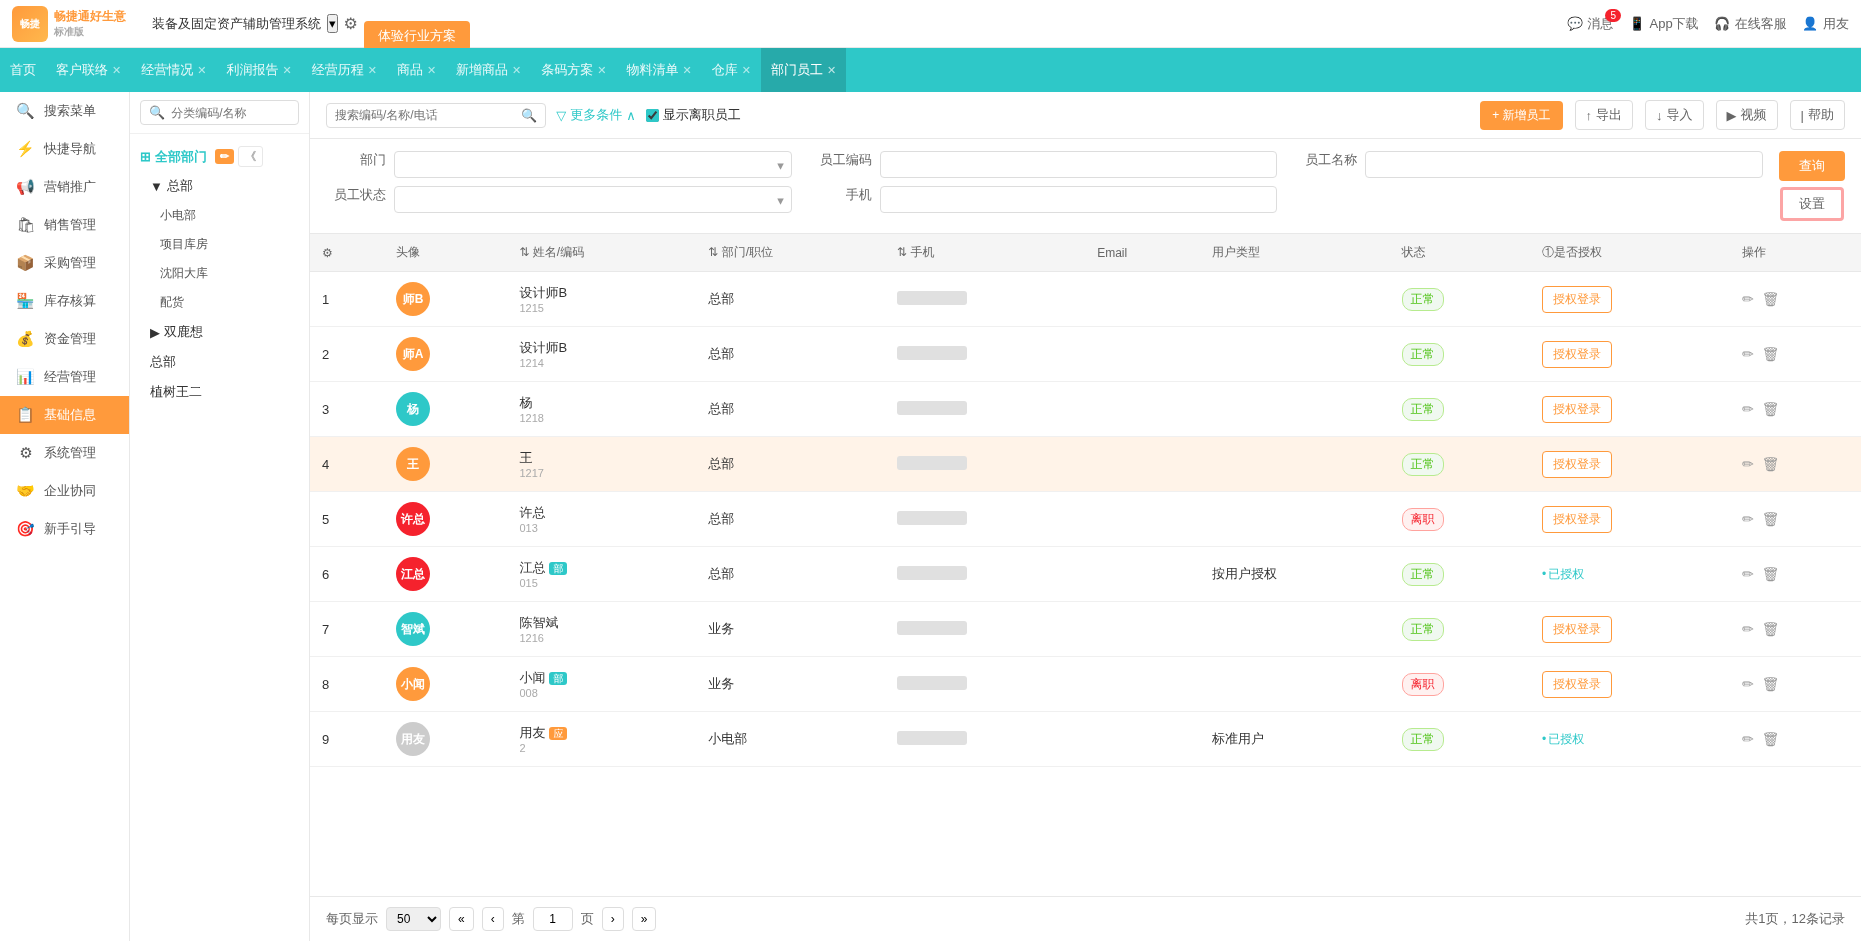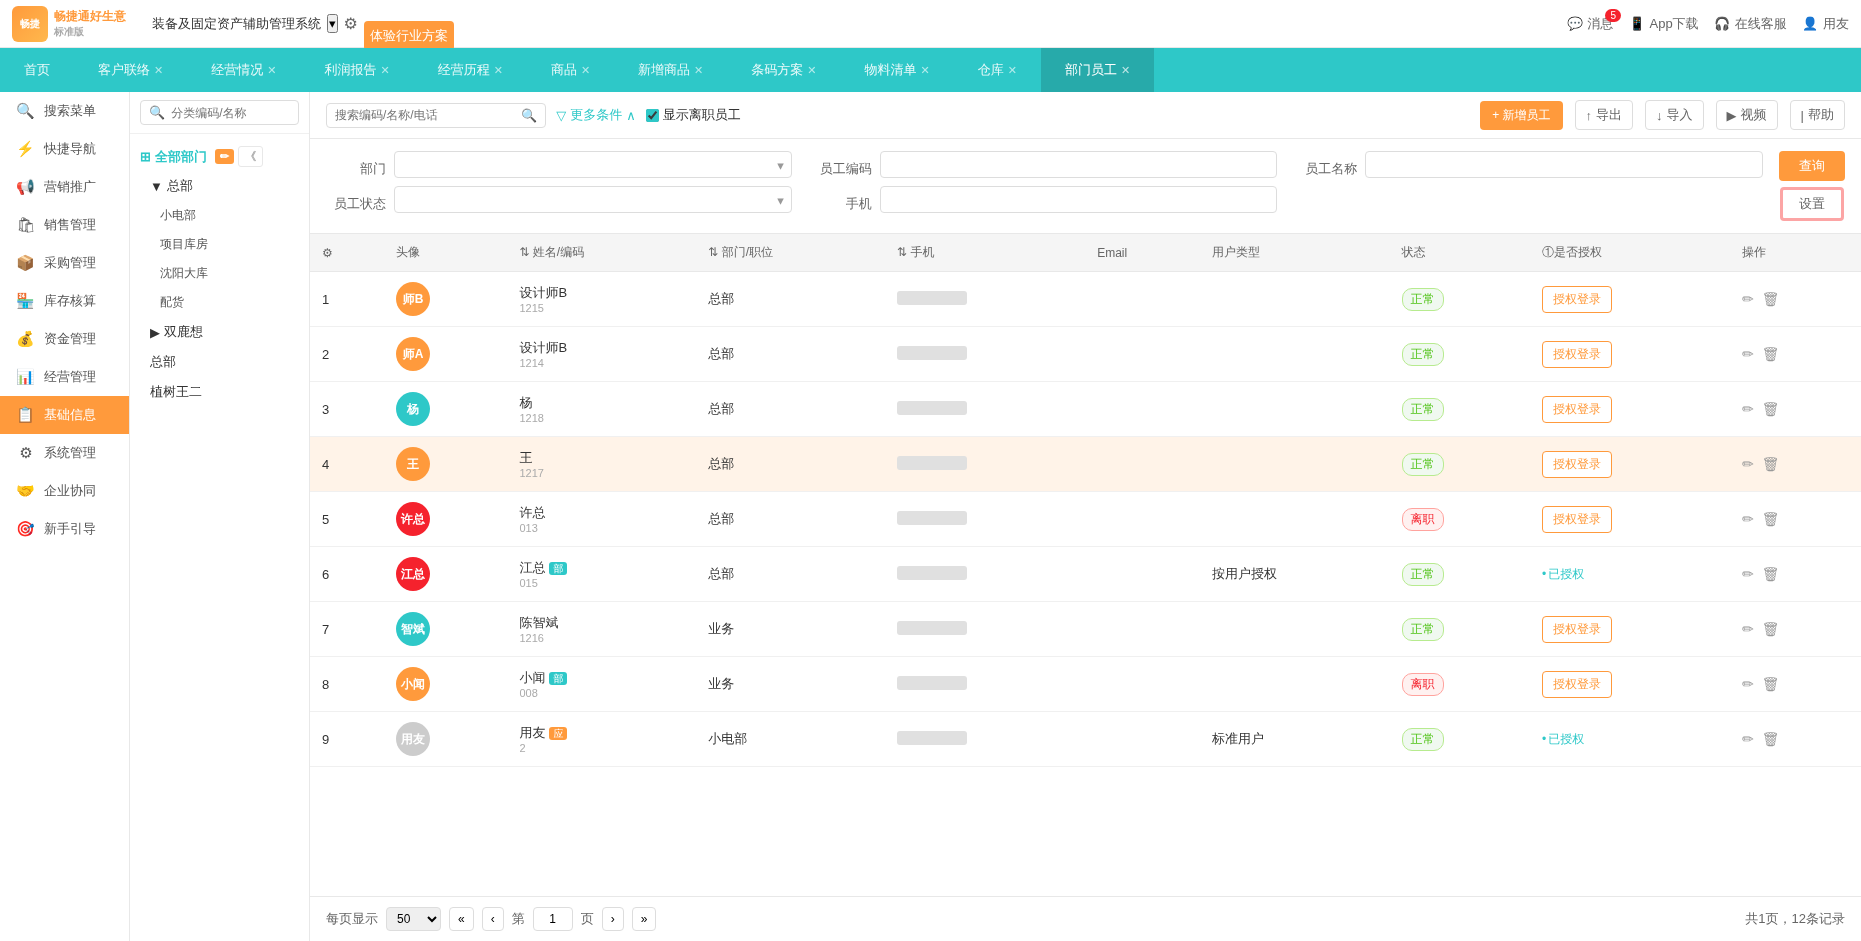--- a/index.html
+++ b/index.html
@@ -8,26 +8,26 @@
     
     .topbar { background: #fff; height: 48px; display: flex; align-items: center; padding: 0 12px; border-bottom: 1px solid #e8e8e8; gap: 10px; flex-shrink: 0; }
     .topbar-logo { display: flex; align-items: center; gap: 6px; width: 130px; }
     .logo-icon { width: 36px; height: 36px; background: linear-gradient(135deg, #ff9a3c, #ffb84d); border-radius: 6px; display: flex; align-items: center; justify-content: center; color: white; font-size: 10px; font-weight: bold; }
     .logo-text { color: #ff9a3c; font-size: 12px; font-weight: bold; line-height: 1.2; }
     .topbar-title { flex: 1; display: flex; align-items: center; gap: 6px; font-size: 13px; color: #333; }
     .topbar-dropdown { display: flex; align-items: center; gap: 4px; cursor: pointer; }
     .topbar-actions { display: flex; align-items: center; gap: 16px; }
     .topbar-action { display: flex; align-items: center; gap: 4px; color: #666; cursor: pointer; font-size: 12px; position: relative; }
     .badge { background: #f5222d; color: white; border-radius: 10px; font-size: 10px; padding: 1px 4px; position: absolute; top: -6px; right: -8px; min-width: 16px; text-align: center; }
-    .btn-trial { background: #ff9a3c; color: white; border: none; border-radius: 4px; padding: 6px 6px; cursor: pointer; font-size: 13px; margin-top: 24px; }
+    .btn-trial { background: #ff9a3c; color: white; border: none; border-radius: 4px; padding: 6px 14px; cursor: pointer; font-size: 13px; margin-top: 24px; }
     .gear-btn { background: none; border: none; cursor: pointer; color: #666; font-size: 16px; }
 
     
     .navtabs { background: #2ec8c8; height: 44px; display: flex; align-items: center; padding: 0; flex-shrink: 0; }
-    .navtab { padding: 0 24px; height: 44px; display: flex; align-items: center; color: rgba(255,255,255,0.9); cursor: pointer; font-size: 13px; gap: 4px; white-space: nowrap; }
+    .navtab { padding: 0 10px; height: 44px; display: flex; align-items: center; color: rgba(255,255,255,0.9); cursor: pointer; font-size: 13px; gap: 4px; white-space: nowrap; }
     .navtab.active { background: rgba(0,0,0,0.15); color: white; }
     .navtab .close-x { font-size: 11px; opacity: 0.7; }
 
     
     .main-layout { display: flex; flex: 1; overflow: hidden; }
 
     
     .filter-bar { background: white; padding: 8px 16px; border-bottom: 1px solid #e8e8e8; display: flex; align-items: center; gap: 10px; flex-shrink: 0; }
     .filter-search { display: flex; align-items: center; border: 1px solid #ddd; border-radius: 4px; padding: 4px 8px; gap: 6px; }
     .filter-search input { border: none; outline: none; font-size: 12px; color: #999; width: 180px; }
@@ -35,21 +35,21 @@
     .filter-checkbox { display: flex; align-items: center; gap: 4px; color: #333; font-size: 12px; cursor: pointer; }
     .filter-checkbox input { accent-color: #2ec8c8; }
     .filter-actions { margin-left: auto; display: flex; align-items: center; gap: 12px; }
     .btn-add { background: #ff9a3c; color: white; border: none; border-radius: 4px; padding: 6px 12px; cursor: pointer; font-size: 12px; }
     .btn-outline { background: white; color: #666; border: 1px solid #ddd; border-radius: 4px; padding: 5px 10px; cursor: pointer; font-size: 12px; display: flex; align-items: center; gap: 4px; }
 
     
     .search-form { background: white; padding: 12px 16px; border-bottom: 1px solid #e8e8e8; flex-shrink: 0; }
     .search-form-row { display: flex; align-items: center; gap: 20px; margin-bottom: 8px; }
     .search-form-row:last-child { margin-bottom: 0; }
-    .form-field { display: flex; align-items: flex-end; gap: 8px; flex: 1; }
+    .form-field { display: flex; align-items: flex-start; gap: 8px; flex: 1; }
     .form-label { color: #666; font-size: 13px; white-space: nowrap; min-width: 60px; text-align: right; }
     .form-input { flex: 1; border: 1px solid #ddd; border-radius: 4px; padding: 5px 8px; font-size: 13px; outline: none; }
     .form-select-wrap { flex: 1; position: relative; }
     .form-select-wrap select { width: 100%; border: 1px solid #ddd; border-radius: 4px; padding: 5px 28px 5px 8px; font-size: 13px; outline: none; background: white; appearance: none; cursor: pointer; }
     .form-select-wrap::after { content: '▾'; position: absolute; right: 8px; top: 50%; transform: translateY(-50%); color: #999; pointer-events: none; }
     .search-form-btns { display: flex; align-items: center; gap: 8px; flex-direction: column; justify-content: center; }
     .btn-query { background: #ff9a3c; color: white; border: none; border-radius: 4px; padding: 6px 20px; cursor: pointer; font-size: 13px; }
     .btn-set { background: white; color: #666; border: 3px solid #fca5a5; border-radius: 4px; padding: 5px 16px; cursor: pointer; font-size: 13px; }
 
     

